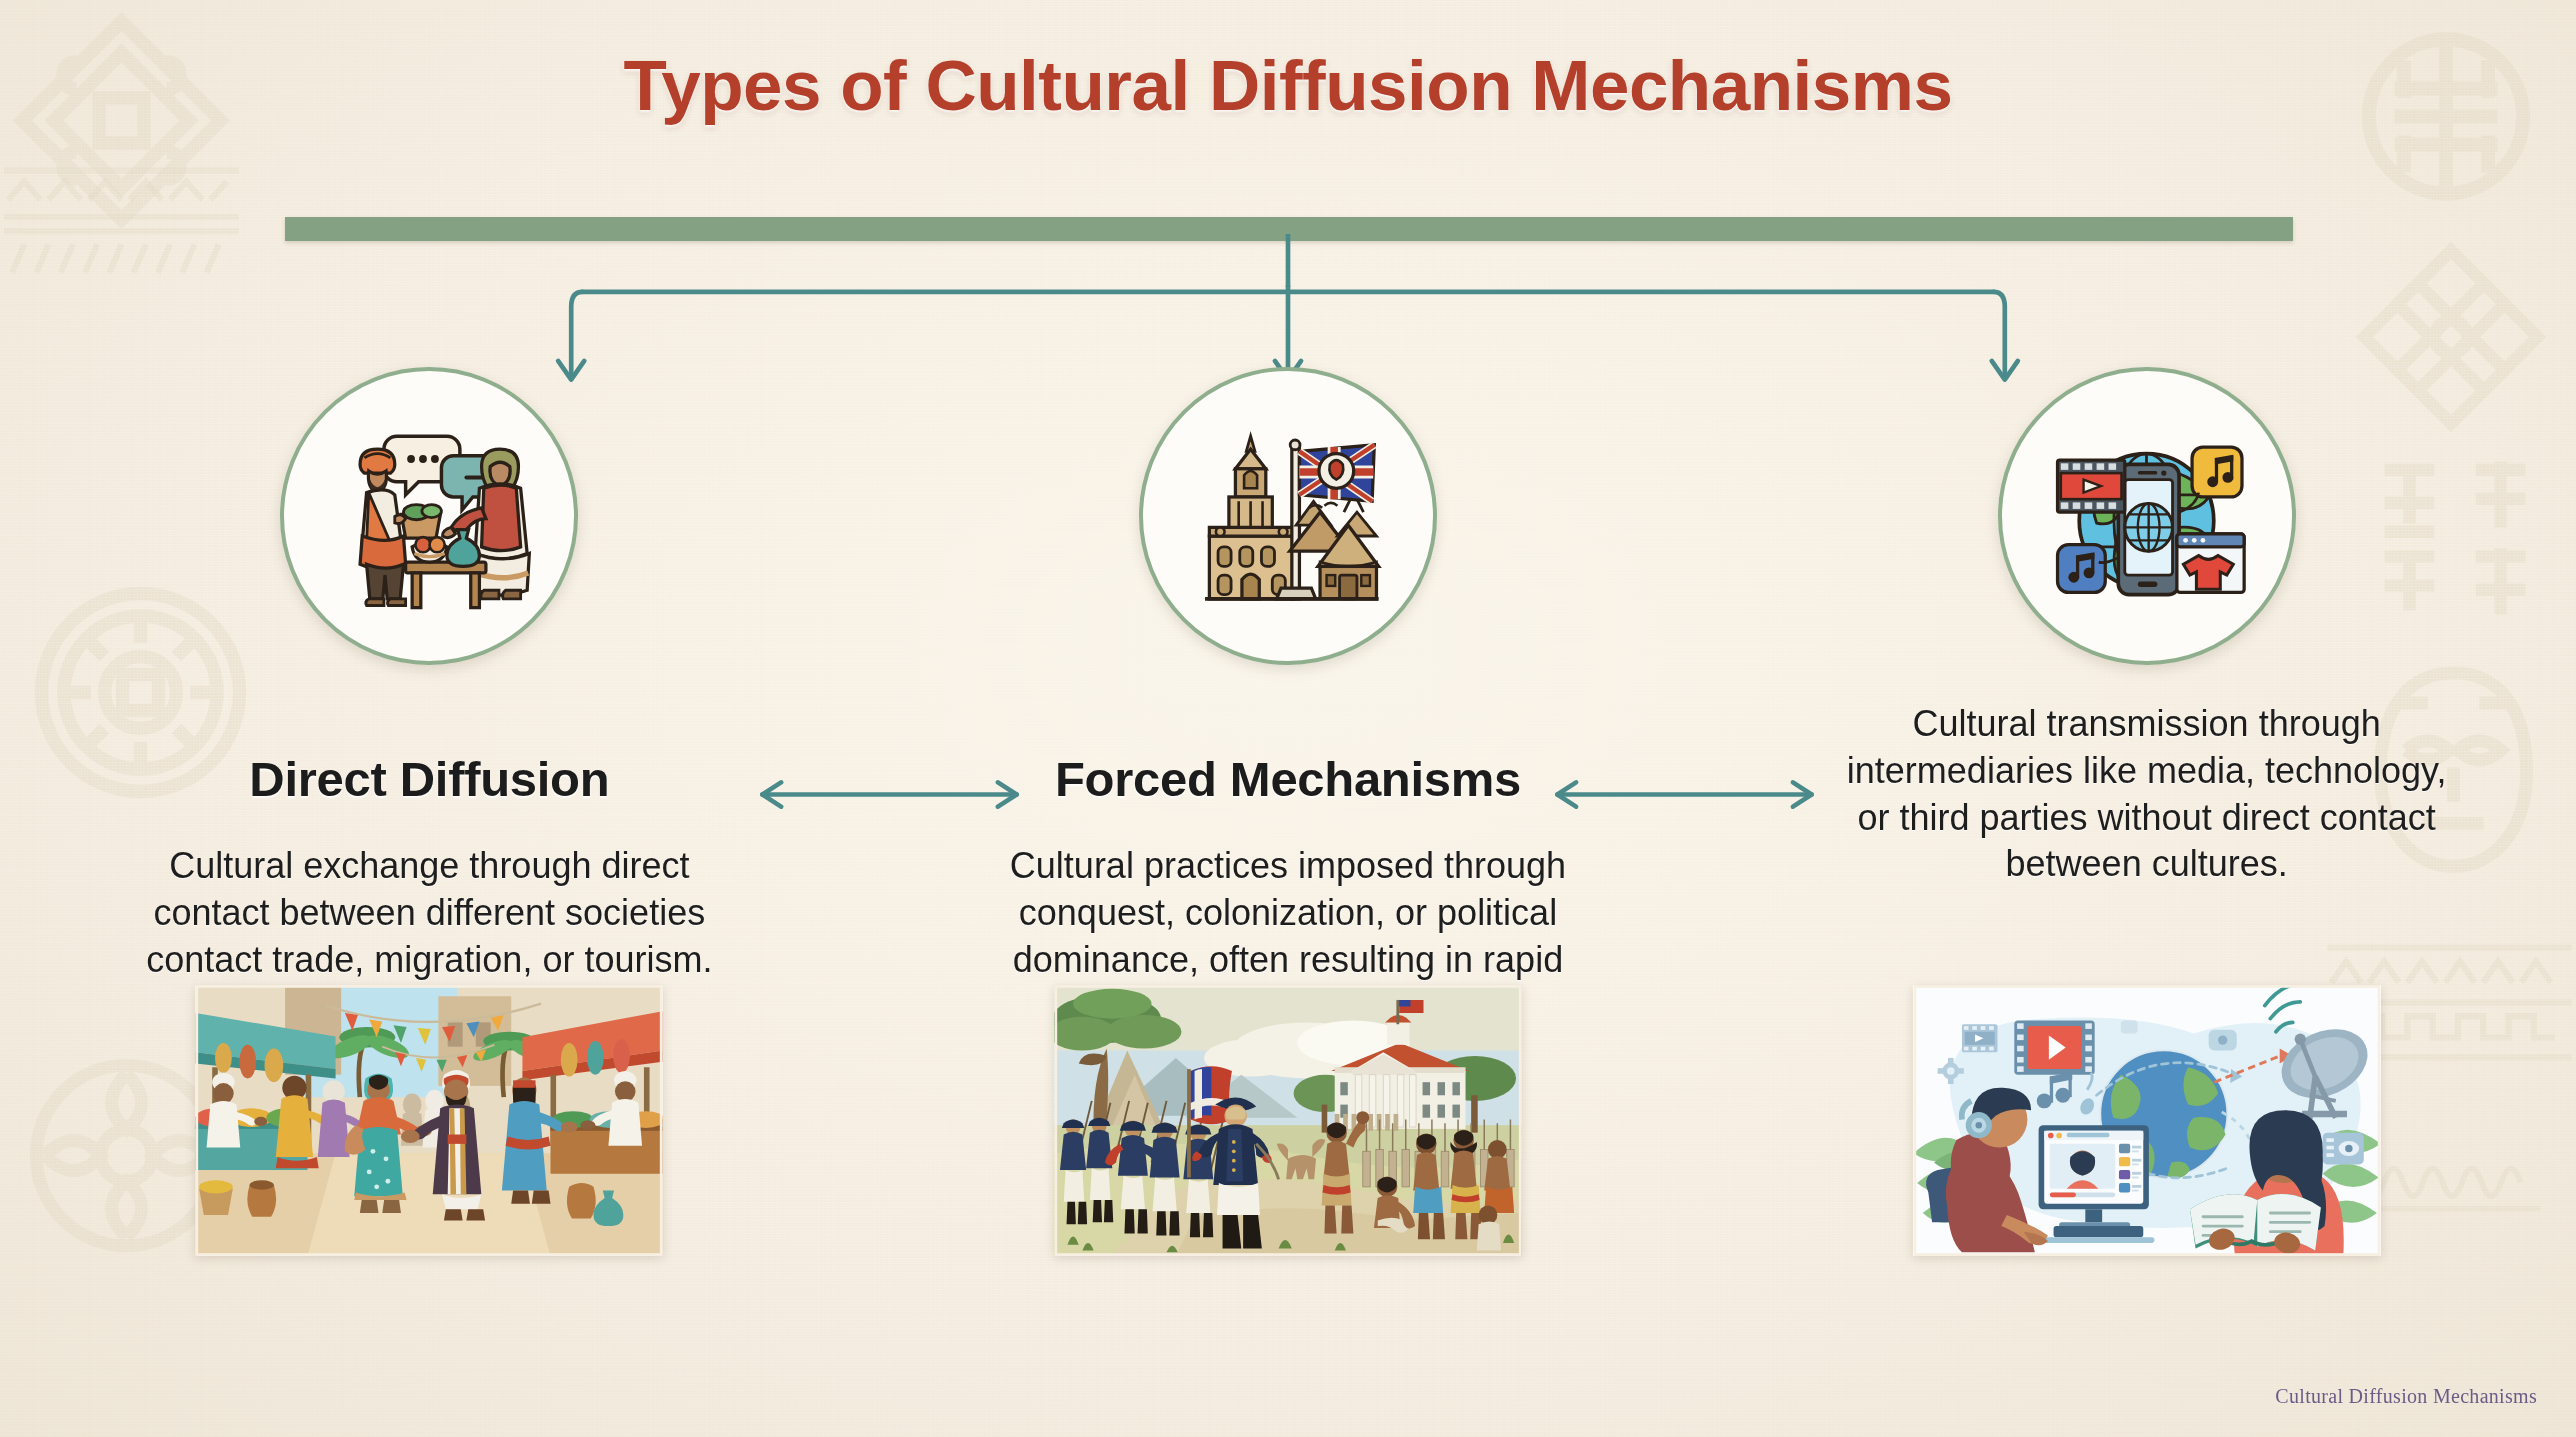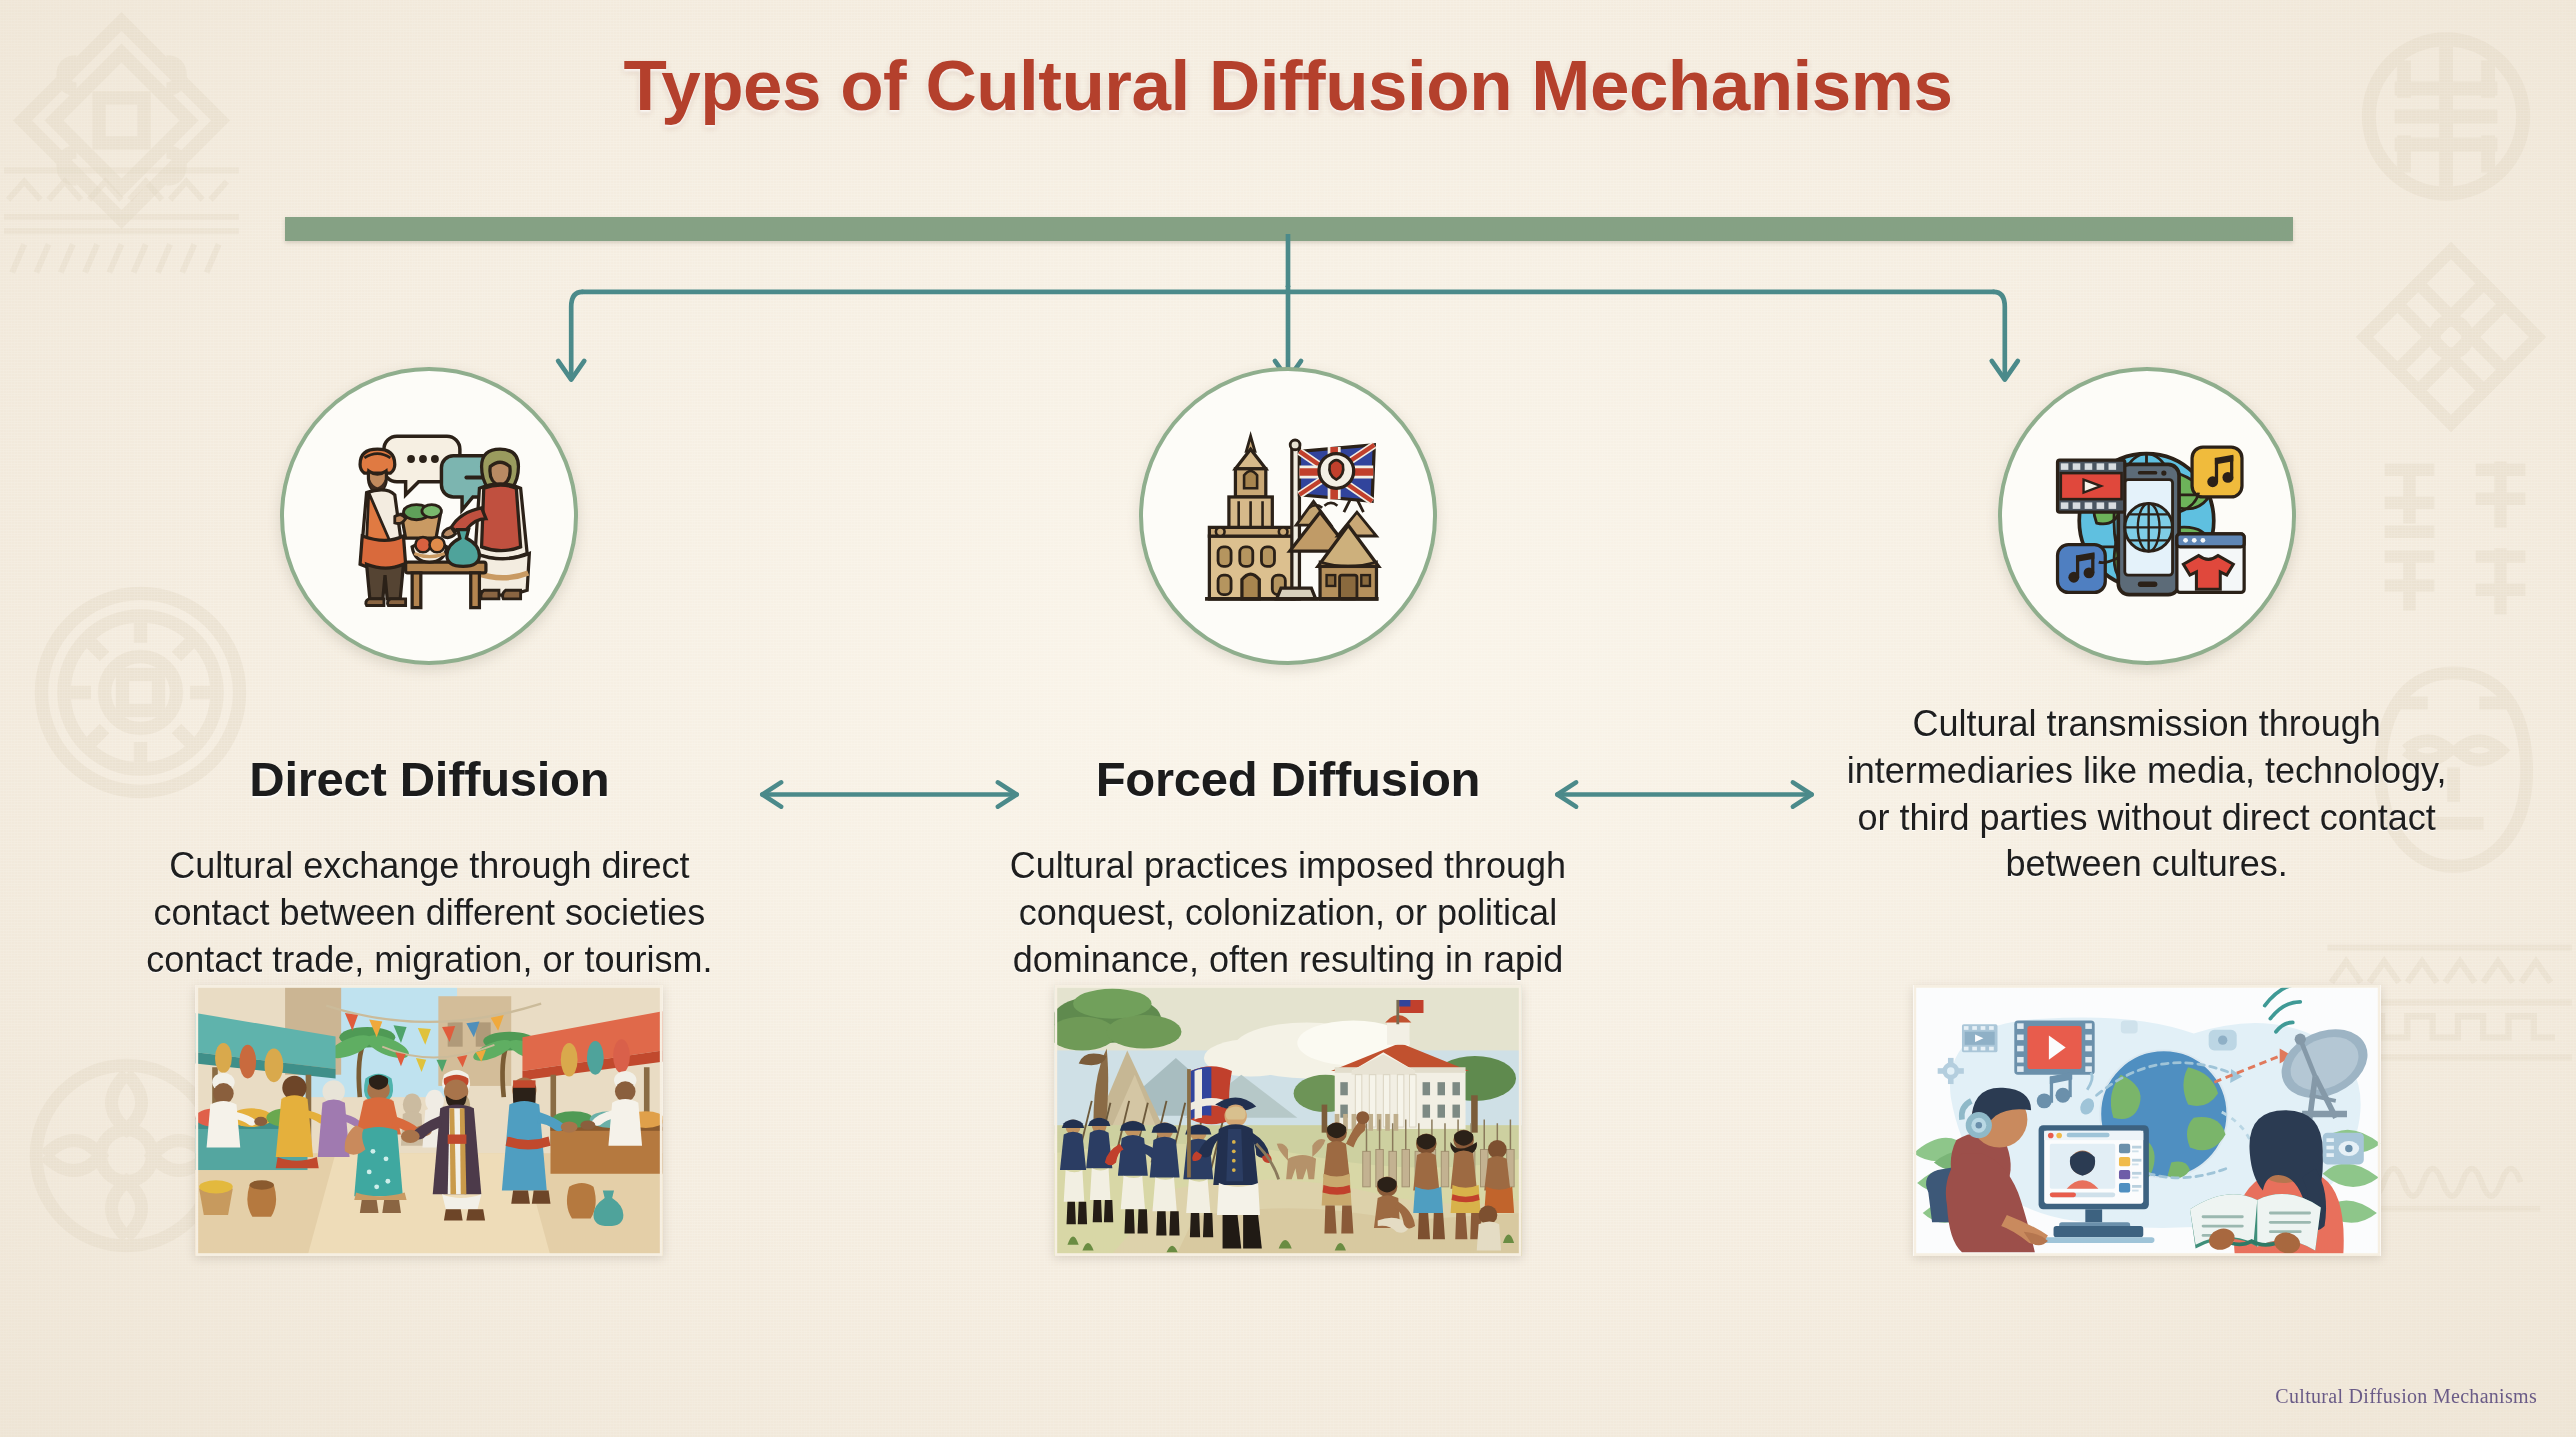--- a/index.html
+++ b/index.html
@@ -469,21 +469,21 @@
         <rect x="130" y="146" width="52" height="30" fill="#b5905c" stroke="#2b2118" stroke-width="3"></rect>
         <rect x="148" y="154" width="16" height="22" rx="2" fill="#8a6a3e" stroke="#2b2118" stroke-width="2.6"></rect>
         <rect x="136" y="154" width="8" height="10" fill="#8a6a3e" stroke="#2b2118" stroke-width="2.2"></rect>
         <rect x="168" y="154" width="8" height="10" fill="#8a6a3e" stroke="#2b2118" stroke-width="2.2"></rect>
 
         <path d="M120 92 q6 -5 12 0 M134 90 q6 -5 12 0" fill="none" stroke="#2b2118" stroke-width="2.4"></path>
 
         <path d="M24 176 h160" stroke="#2b2118" stroke-width="3.4"></path>
       </svg>
     </div>
-    <div class="heading">Forced Diffusion</div>
+    <div class="heading">Forced Mechanisms</div>
     <div class="desc">Cultural practices imposed through conquest, colonization, or political dominance, often resulting in rapid cultural change.</div>
     <div class="photo">
       <svg viewBox="0 0 500 290">
         <defs>
             <clipPath id="cp2">
               <rect width="500" height="290"></rect>
             </clipPath>
           </defs>
         <g clip-path="url(#cp2)">
           <rect width="500" height="290" fill="#e6dfc4"></rect>

